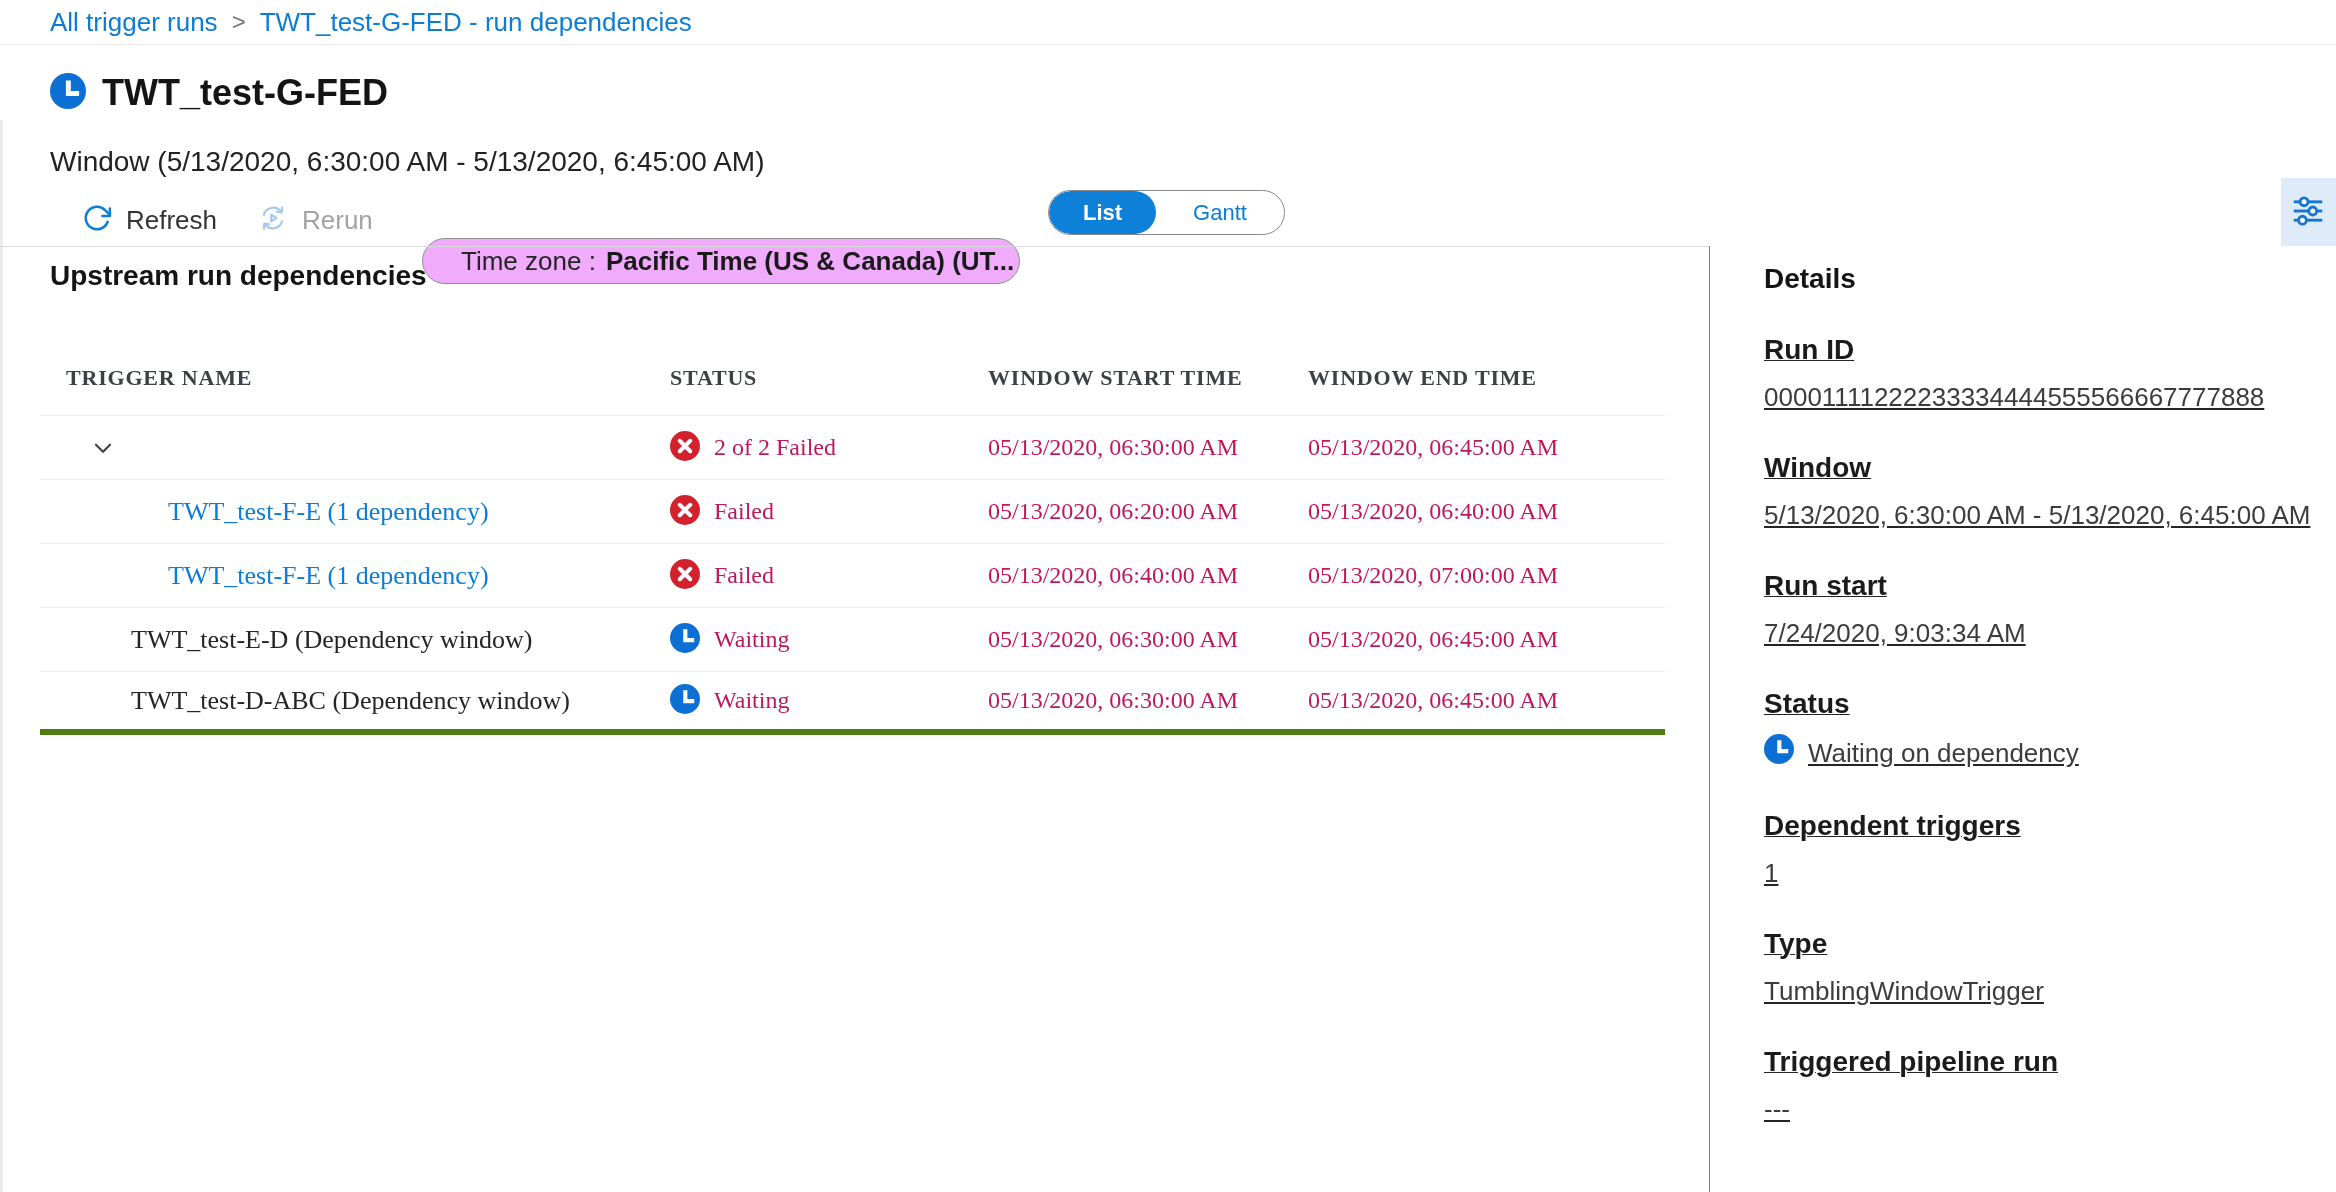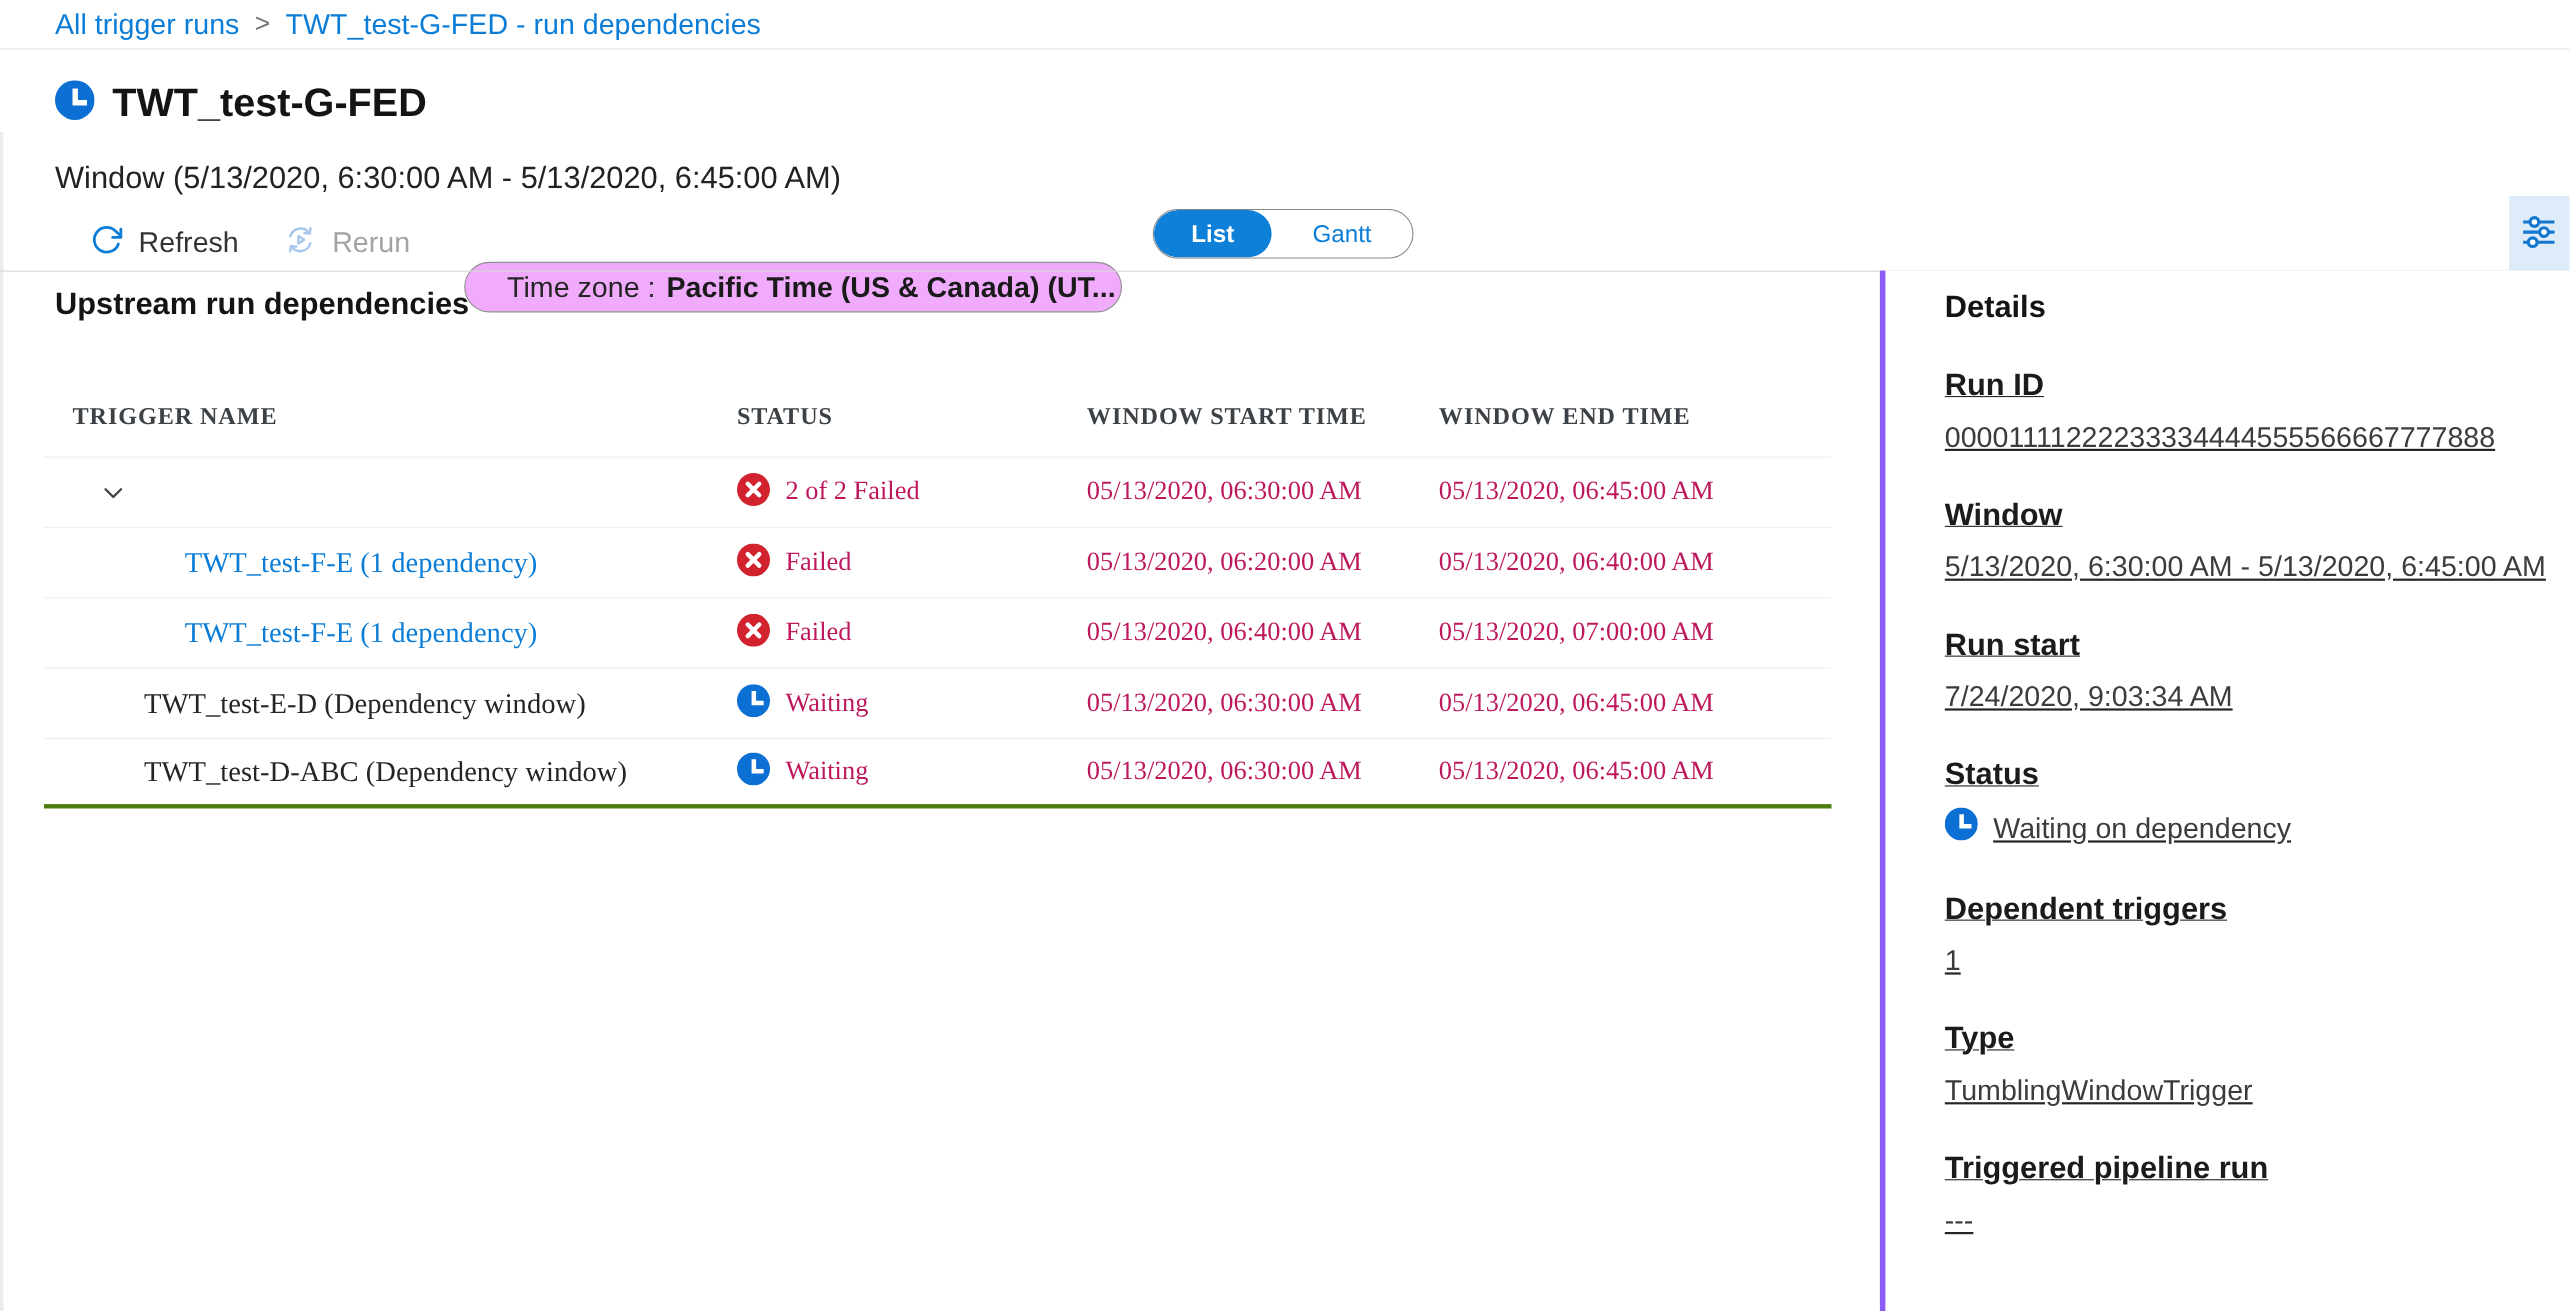--- a/index.html
+++ b/index.html
@@ -54,34 +54,34 @@
 
   
   .content-heading { position:absolute; left:50px; top:260px; font-size:28px; font-weight:700; color:#141414; }
 
   .dep-table { position:absolute; left:40px; top:340px; width:1625px;font-family:Liberation Serif, serif; }
   .tgrid { display:grid; grid-template-columns:630px 318px 320px 1fr; align-items:center; }
   .thead { height:75px; }
   .th { font-size:22px; font-weight:600; color:#3c4146; letter-spacing:0.8px; }
   .th:first-child { padding-left:26px; }
   .trow { height:64px; border-top:1px solid #eeeeee; }
-  .trow:last-child { border-bottom:4px solid #4d7c0f; }
+  .trow:last-child { border-bottom:6px solid #4d7c0f; }
   .name-cell { display:flex; align-items:center; }
   .chev-wrap { margin-left:50px; width:26px; height:26px; cursor:pointer; display:flex; }
   .chev-wrap svg { width:26px; height:26px; }
   .trigger-name { font-size:26px; color:#252525; margin-left:17px; white-space:nowrap; }
   .trigger-name.plain { margin-left:91px; }
   .trigger-link { font-size:26px; color:#0b7dd6; margin-left:128px; text-decoration:none; cursor:pointer; white-space:nowrap; }
   .status-cell { display:flex; align-items:center; gap:14px; }
   .status-cell svg { width:30px; height:30px; flex:none; }
   .status-text, .time-text { font-size:24px; color:#be185d; white-space:nowrap; }
 
   
   .details-panel { position:absolute; left:1709px; top:246px; right:0; bottom:0;
-                   border-left:5px solid #8b5cf6; background:#fff;
+                   border-left:1px solid #8b5cf6; background:#fff;
                    padding:16px 18px 0 54px; }
   .details-heading { font-size:28px; font-weight:600; color:#141414; line-height:34px; }
   .field { margin-top:37px;text-decoration:underline; }
   .field-label { font-size:28px; font-weight:600; color:#1b1b1b; line-height:34px; }
   .field-value { margin-top:13px; font-size:26px; color:#3c3c3c; line-height:34px;
                  display:flex; align-items:center; gap:14px; white-space:nowrap; }
   .field-value svg { width:30px; height:30px; flex:none; }
 </style>
 </head>
 <body>

